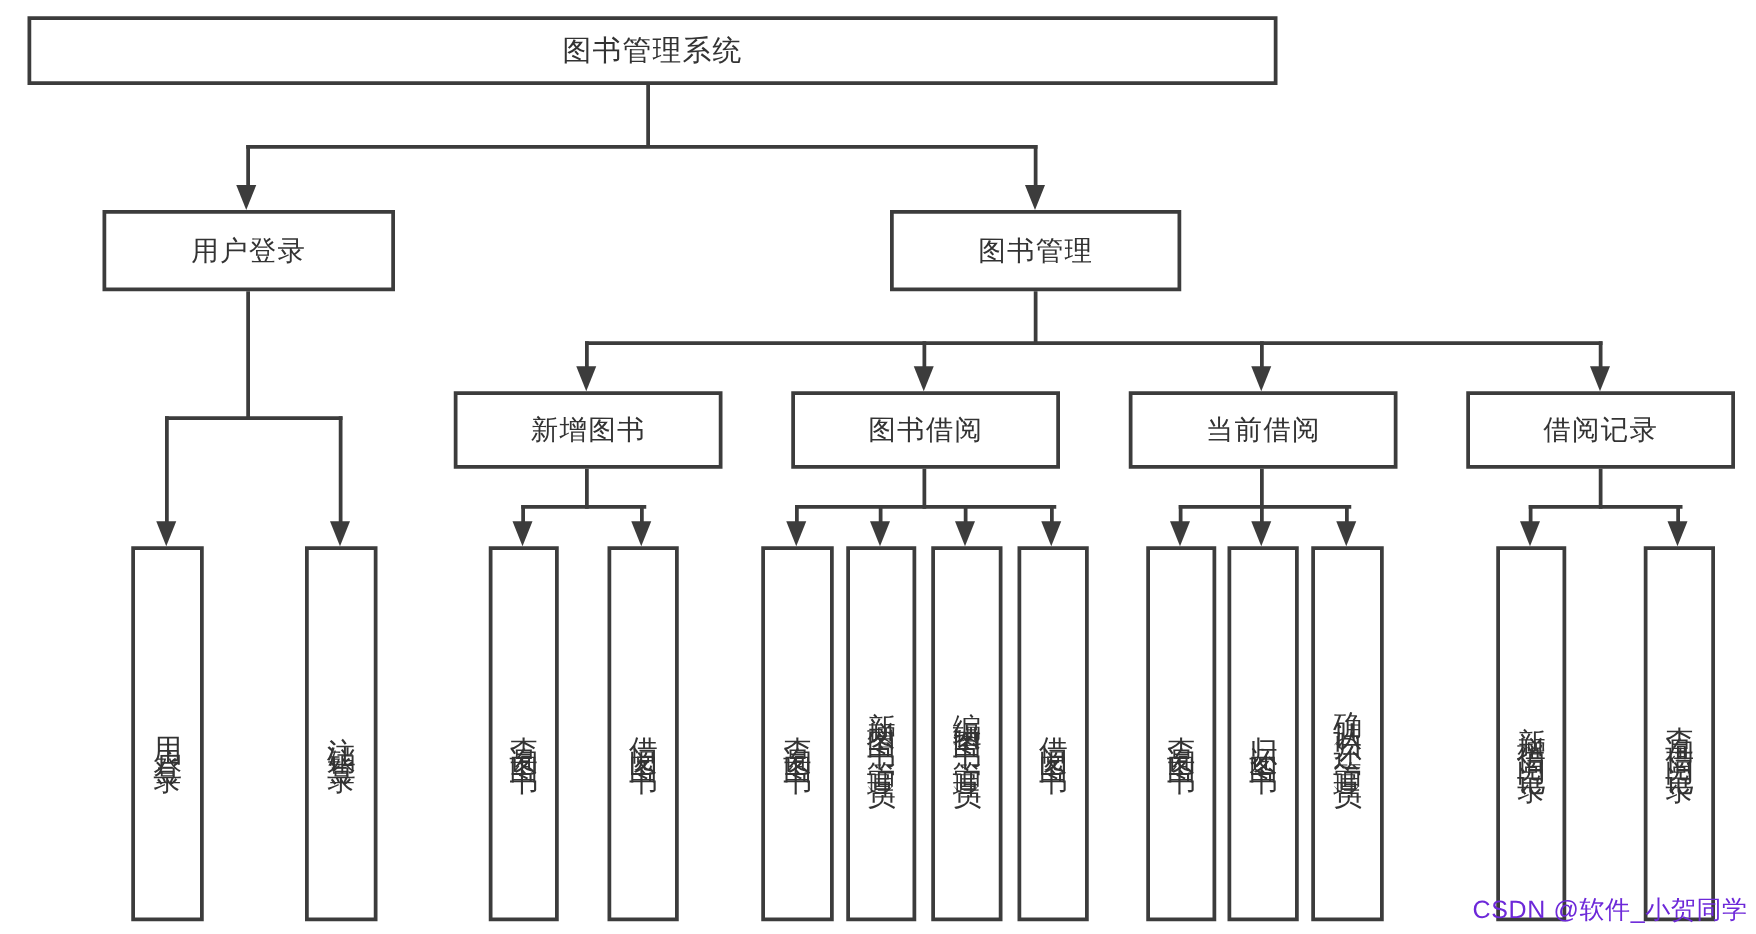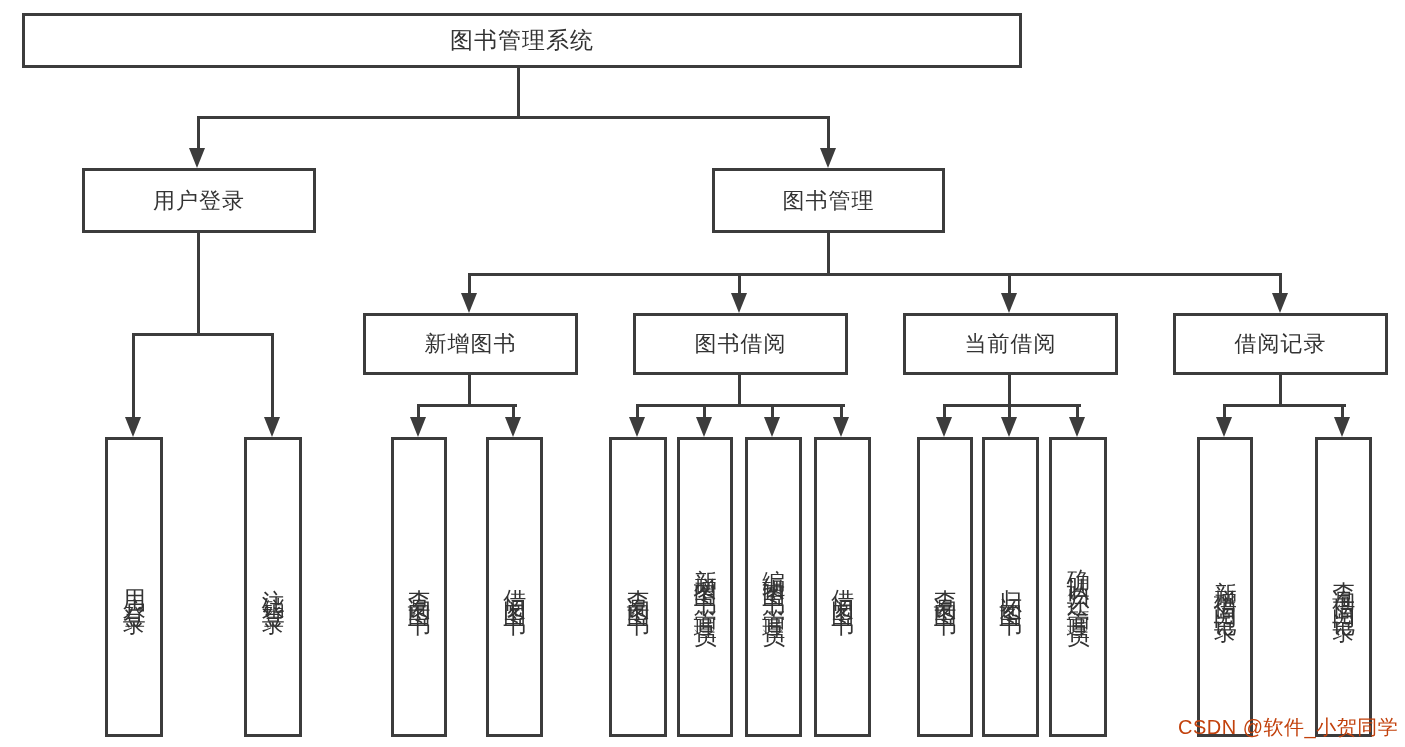--- a/index.html
+++ b/index.html
@@ -19,21 +19,21 @@
   }
   .vline{position:absolute;width:3px;background:#3c3c3c;z-index:1;}
   .hline{position:absolute;height:3px;background:#3c3c3c;z-index:1;}
   .arrow{
     position:absolute;width:0;height:0;z-index:1;
     border-left:8px solid transparent;border-right:8px solid transparent;
     border-top:20px solid #3c3c3c;
   }
   .watermark{
     position:absolute;left:1178px;top:714px;z-index:5;
-    font-size:20px;color:#c2410c;white-space:nowrap;letter-spacing:0.5px;
+    font-size:20px;color:#6d28d9;white-space:nowrap;letter-spacing:0.5px;
   }
 </style>
 </head>
 <body>
 
 <div class="canvas">
 
   <div class="node root" style="left:22px;top:13px;width:1000px;height:55px;">
     <span class="hlabel">图书管理系统</span>
   </div>

